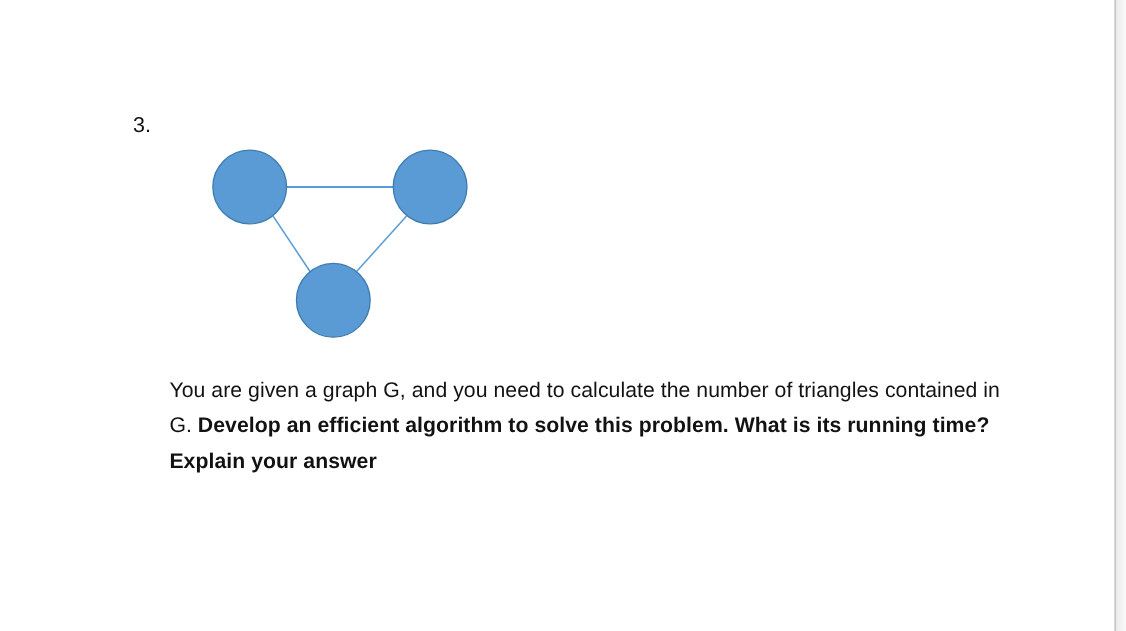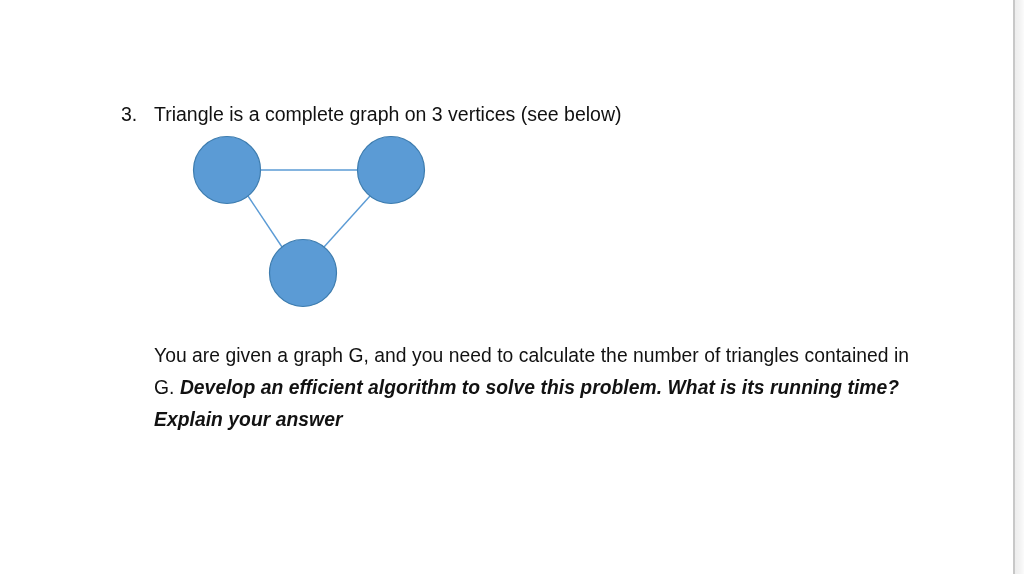--- a/index.html
+++ b/index.html
@@ -90,36 +90,34 @@
     left: 154px;
     top: 321px;
     width: 760px;
     font-size: 19.3px;
     line-height: 31.7px;
     color: #121212;
     letter-spacing: 0.05px;
   }
   #problem-statement .bold {
     font-weight: bold;
-    font-style: italic;
   }
   #problem-statement .normal {
     font-weight: normal;
   }
 </style>
 </head>
 <body>
 
 <div id="page-surface">
 
   <div id="question-block">
 
     <span class="q-number">3.</span>
 
-    <span class="q-heading">Triangle is a complete graph on 3 vertices (see below)</span>
 
     <div id="graph-figure">
       <svg width="260" height="190" viewBox="0 0 260 190" xmlns="http://www.w3.org/2000/svg">
 
         <line x1="80" y1="42" x2="178" y2="42" stroke="#5B9BD5" stroke-width="1.6"></line>
         <line x1="68" y1="68" x2="102" y2="119" stroke="#5B9BD5" stroke-width="1.4"></line>
         <line x1="190" y1="68" x2="144" y2="119" stroke="#5B9BD5" stroke-width="1.4"></line>
 
         <circle cx="47" cy="42" r="33.5" fill="#5B9BD5" stroke="#3D7CAE" stroke-width="1.2"></circle>
         <circle cx="211" cy="42" r="33.5" fill="#5B9BD5" stroke="#3D7CAE" stroke-width="1.2"></circle>

